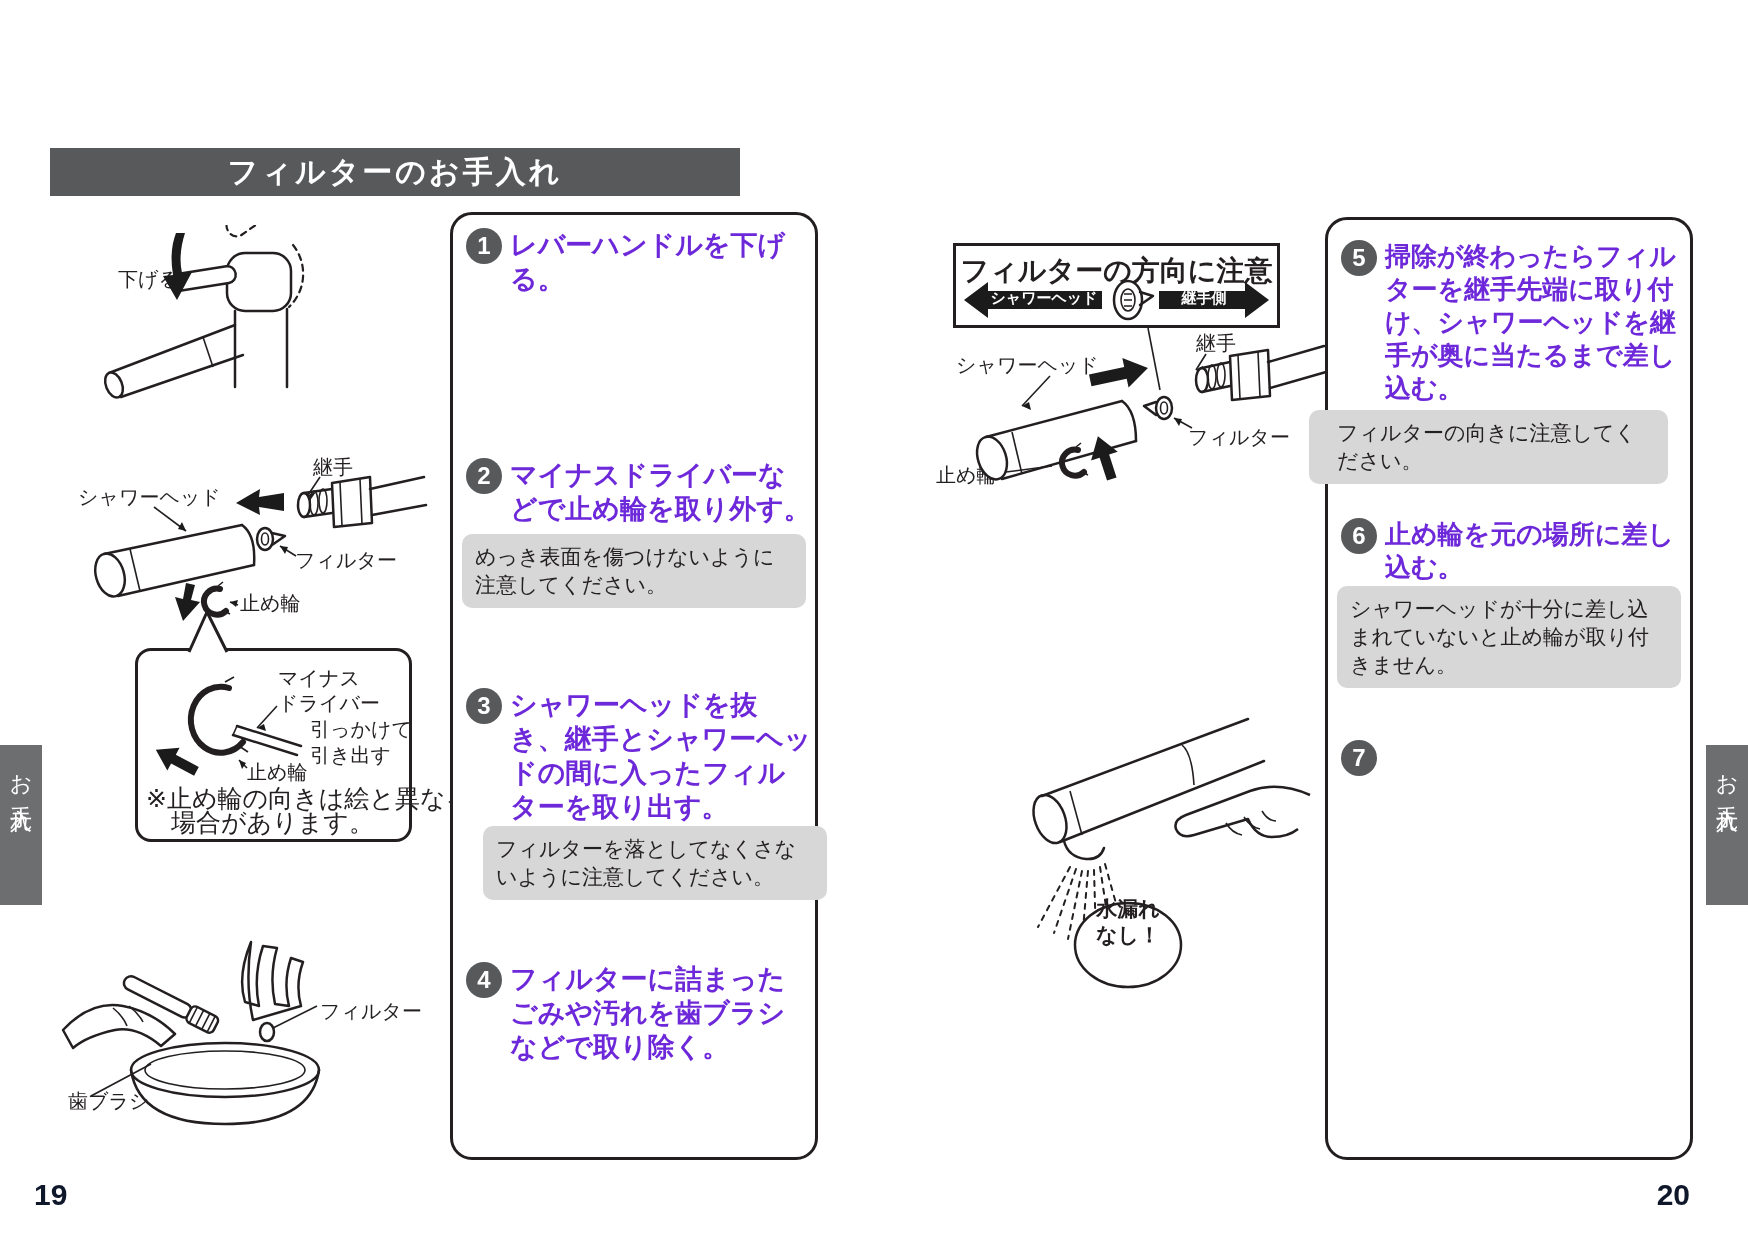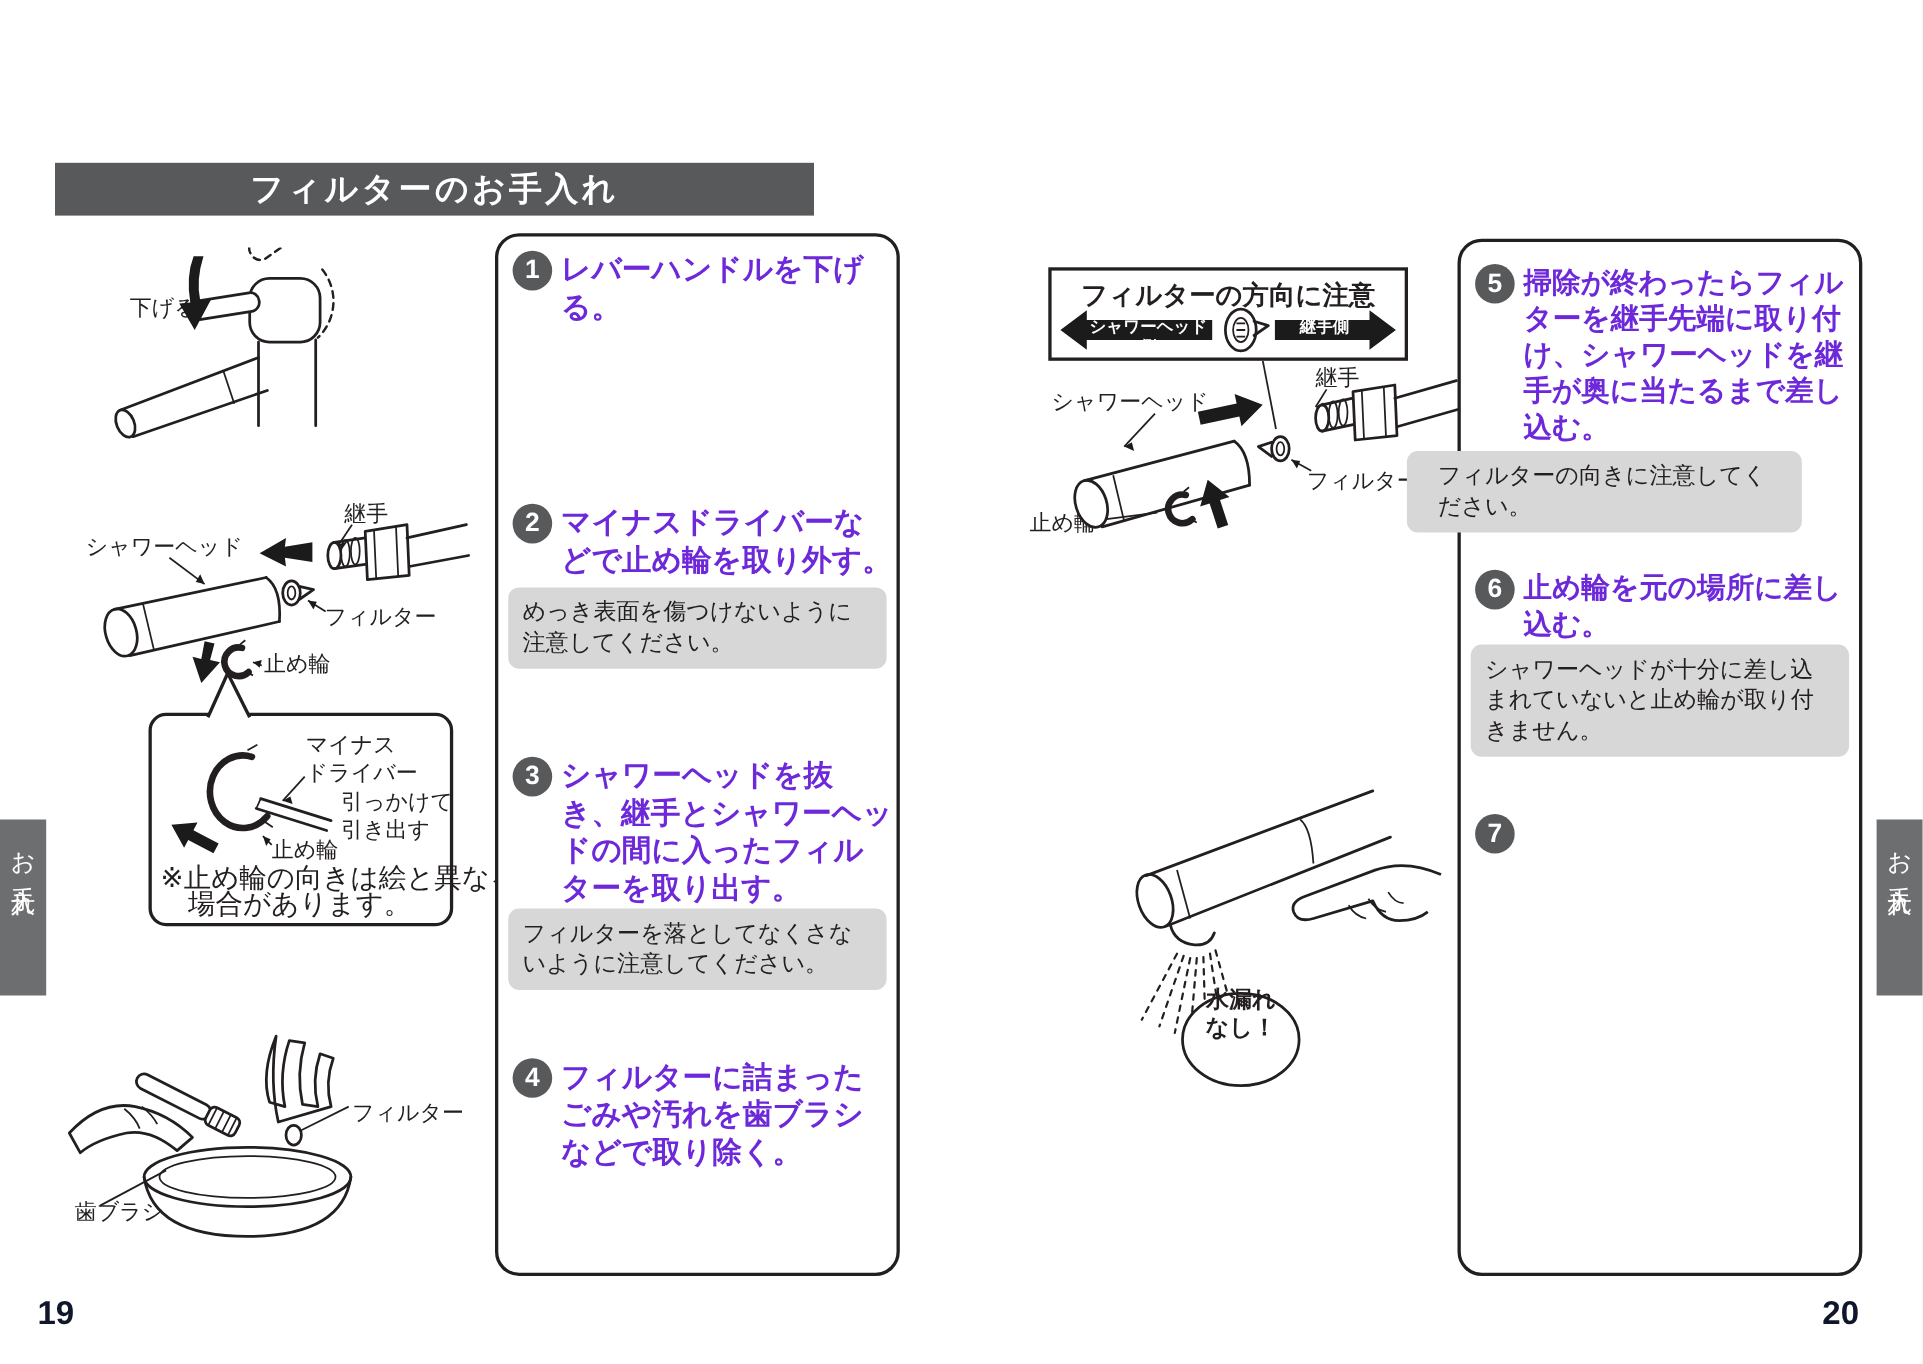--- a/index.html
+++ b/index.html
@@ -15,21 +15,21 @@
     font-weight:bold;font-size:24px;display:flex;align-items:center;justify-content:center;}
   .step-text{font-size:27px;font-weight:bold;line-height:34px;color:#6d28d9;}
   .step-text.sm{font-size:26px;line-height:33px;}
   .note{background:#d7d7d8;border-radius:10px;padding:9px 13px;font-size:21px;line-height:28px;color:#231f20;}
   .label{font-size:20px;color:#231f20;white-space:nowrap;}
   .pre{white-space:pre-line;}
   .tab{background:#6d6e70;color:#fff;writing-mode:vertical-rl;font-size:22px;
     display:flex;align-items:center;justify-content:flex-start;padding-top:14px;box-sizing:border-box;letter-spacing:4px;}
   .pagenum{font-size:30px;font-weight:bold;color:#0f172a;}
   .dirbox{border:3px solid #231f20;background:#fff;}
-  .dirtitle{font-size:24px;font-weight:bold;text-align:center;}
+  .dirtitle{font-size:28px;font-weight:bold;text-align:center;}
   .arrlabel{color:#fff;font-weight:bold;font-size:15px;text-align:center;line-height:18px;}
   .bubble-text{font-size:21px;font-weight:bold;text-align:center;line-height:26px;}
   svg{display:block;}
   svg .ln{stroke:#231f20;stroke-width:2.5;fill:none;stroke-linecap:round;stroke-linejoin:round;}
   svg .lnw{stroke:#231f20;stroke-width:2.5;fill:#fff;stroke-linejoin:round;}
   svg .thin{stroke:#231f20;stroke-width:1.6;fill:none;}
   svg .dash{stroke:#231f20;stroke-width:2.2;fill:none;stroke-dasharray:6 5;stroke-linecap:round;}
   svg .blk{fill:#1b1b1b;stroke:none;}
   svg .ring{stroke:#231f20;stroke-width:6;fill:none;stroke-linecap:round;}
 </style>
@@ -163,21 +163,21 @@
 
   <div class="abs step-circle" style="left:466px;top:228px;">1</div>
   <div class="abs step-text" style="left:510px;top:228px;width:302px;">レバーハンドルを下げる。</div>
 
   <div class="abs step-circle" style="left:466px;top:458px;">2</div>
   <div class="abs step-text" style="left:510px;top:458px;width:302px;">マイナスドライバーなどで止め輪を取り外す。</div>
   <div class="abs note" style="left:462px;top:534px;width:318px;">めっき表面を傷つけないように注意してください。</div>
 
   <div class="abs step-circle" style="left:466px;top:688px;">3</div>
   <div class="abs step-text" style="left:510px;top:688px;width:302px;">シャワーヘッドを抜き、継手とシャワーヘッドの間に入ったフィルターを取り出す。</div>
-  <div class="abs note" style="left:462px;top:826px;width:318px;">フィルターを落としてなくさないように注意してください。</div>
+  <div class="abs note" style="left:483px;top:826px;width:318px;">フィルターを落としてなくさないように注意してください。</div>
 
   <div class="abs step-circle" style="left:466px;top:962px;">4</div>
   <div class="abs step-text" style="left:510px;top:962px;width:302px;">フィルターに詰まったごみや汚れを歯ブラシなどで取り除く。</div>
 
   <div class="abs tab" style="left:0;top:745px;width:42px;height:160px;">
     <span>お手入れ</span>
   </div>
   <div class="abs pagenum" style="left:34px;top:1178px;">19</div>
 
   <div class="abs dirbox" style="left:953px;top:243px;width:327px;height:85px;box-sizing:border-box;">
@@ -267,21 +267,21 @@
     <path class="lnw" d="M310,100 q-32,-14 -60,-4 L186,120 q-13,5 -10,14 q4,10 18,6 l54,-16 q8,18 24,18 q16,0 26,-8"></path>
     <path class="thin" d="M226,128 q6,10 16,12 M244,122 q6,10 16,12 M262,116 q6,10 14,10"></path>
   </svg>
   <div class="abs bubble-text pre" style="left:1072px;top:896px;width:112px;">水漏れ
 なし！</div>
 
   <div class="abs ibox" style="left:1325px;top:217px;width:368px;height:943px;box-sizing:border-box;"></div>
 
   <div class="abs step-circle" style="left:1341px;top:240px;">5</div>
   <div class="abs step-text sm" style="left:1385px;top:240px;width:300px;">掃除が終わったらフィルターを継手先端に取り付け、シャワーヘッドを継手が奥に当たるまで差し込む。</div>
-  <div class="abs note" style="left:1279px;top:410px;width:318px;padding-left:28px;">フィルターの向きに注意してください。</div>
+  <div class="abs note" style="left:1309px;top:410px;width:318px;padding-left:28px;">フィルターの向きに注意してください。</div>
 
   <div class="abs step-circle" style="left:1341px;top:518px;">6</div>
   <div class="abs note" style="left:1337px;top:586px;width:318px;">シャワーヘッドが十分に差し込まれていないと止め輪が取り付きません。</div>
   <div class="abs step-text sm" style="left:1385px;top:518px;width:300px;">止め輪を元の場所に差し込む。</div>
 
   <div class="abs step-circle" style="left:1341px;top:740px;">7</div>
 
   <div class="abs tab" style="left:1706px;top:745px;width:42px;height:160px;">
     <span>お手入れ</span>
   </div>

